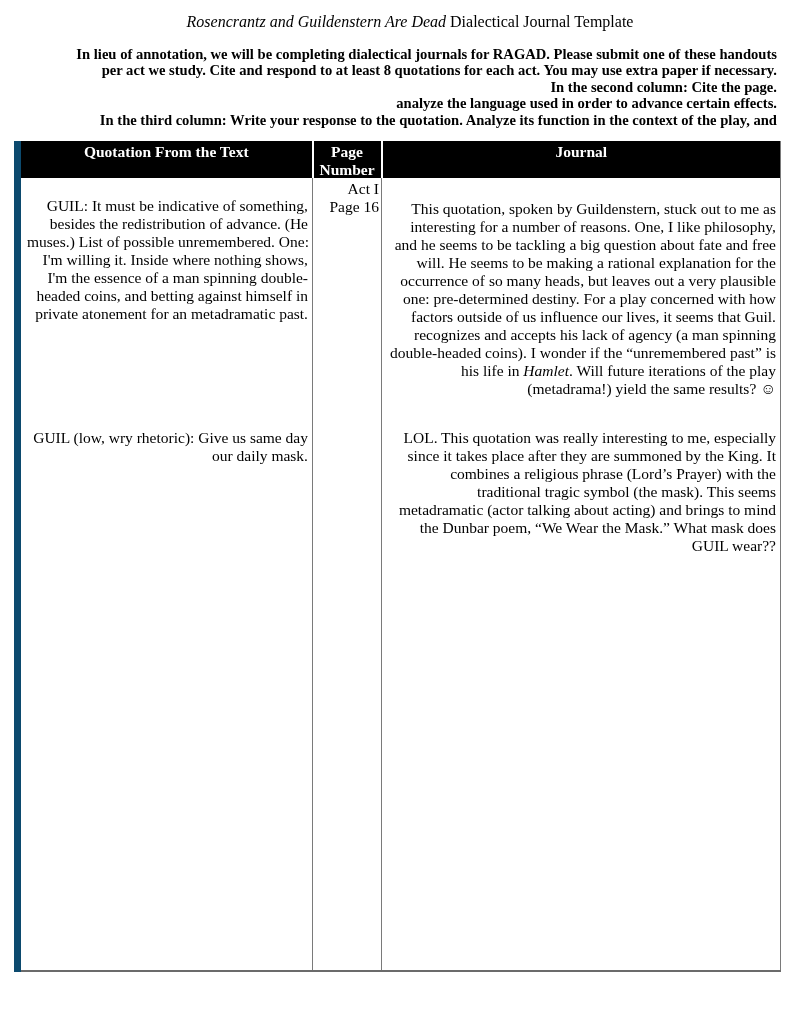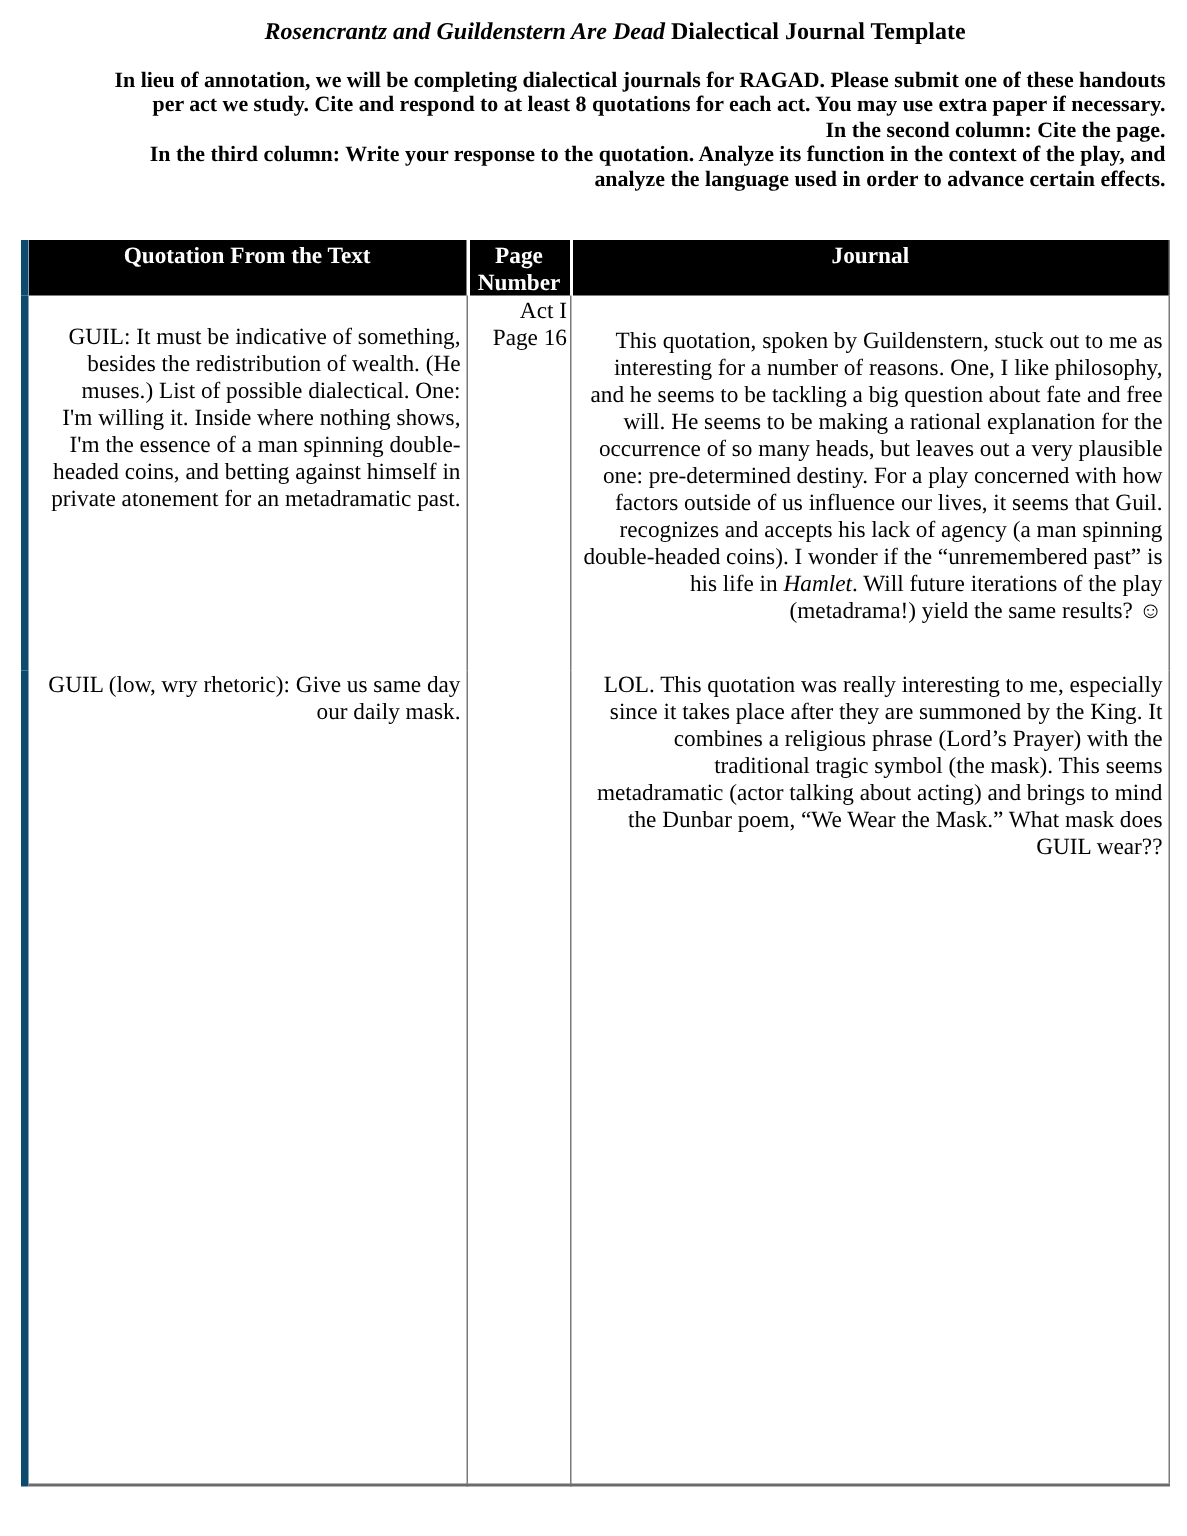--- a/index.html
+++ b/index.html
@@ -8,41 +8,41 @@
     width:791px; height:1024px;
     font-family:"Liberation Serif", serif;
     color:#000;
     overflow:hidden;
   }
   .line { white-space:nowrap;text-align:right; }
 
   .doc-title {
     margin:13px 14px 16px 43px;
     text-align:center;
-    font-weight:bold;
+    font-weight:normal;
     font-size:16px;
     line-height:17px;
     white-space:nowrap;
   }
   .doc-title .it { font-style:italic; }
 
   .instructions {
     margin:4px 14px 0 43px;
     font-weight:bold;
     font-size:14.6px;
     line-height:16.4px;
   }
 
   table.journal {
-    margin:32px 0 0 14px;
+    margin:13px 0 0 14px;
     width:763px;
     table-layout:fixed;
     border-collapse:collapse;
     border-bottom:2px solid #6b6b6b;
-    border-left:5px solid #0c4a6e;
+    border-left:7px solid #0c4a6e;
     border-right:1px solid #7a7a7a;
   }
   th {
     background:#000;
     color:#fff;
     font-weight:bold;
     font-size:15.5px;
     line-height:17.5px;
     vertical-align:top;
     text-align:center;
@@ -72,43 +72,43 @@
 <body>
 
 <div>
 
   <div class="doc-title"><span class="it">Rosencrantz and Guildenstern Are Dead</span><span> Dialectical Journal Template</span></div>
 
   <div class="instructions">
       <div class="line">In lieu of annotation, we will be completing dialectical journals for RAGAD. Please submit one of these handouts</div>
       <div class="line">per act we study. Cite and respond to at least 8 quotations for each act. You may use extra paper if necessary.</div>
       <div class="line">In the second column: Cite the page.</div>
+      <div class="line">analyze the language used in order to advance certain effects.</div>
       <div class="line">In the third column: Write your response to the quotation. Analyze its function in the context of the play, and</div>
-      <div class="line">analyze the language used in order to advance certain effects.</div>
     </div>
 
   <table class="journal">
     <colgroup>
       <col style="width:295px">
       <col style="width:69px">
       <col style="width:399px">
     </colgroup>
     <thead>
       <tr>
         <th>Quotation From the Text</th>
         <th>Page Number</th>
         <th>Journal</th>
       </tr>
     </thead>
     <tbody>
       <tr class="row1">
         <td class="qcell">
             <div class="line">GUIL: It must be indicative of something,</div>
-            <div class="line">besides the redistribution of wealth. (He</div>
-            <div class="line">muses.) List of possible dialectical. One:</div>
+            <div class="line">besides the redistribution of advance. (He</div>
+            <div class="line">muses.) List of possible unremembered. One:</div>
             <div class="line">I'm willing it. Inside where nothing shows,</div>
             <div class="line">I'm the essence of a man spinning double-</div>
             <div class="line">headed coins, and betting against himself in</div>
             <div class="line">private atonement for an metadramatic past.</div>
           </td>
         <td class="pcell">
             <div class="line">Act I</div>
             <div class="line">Page 16</div>
           </td>
         <td class="rcell">

